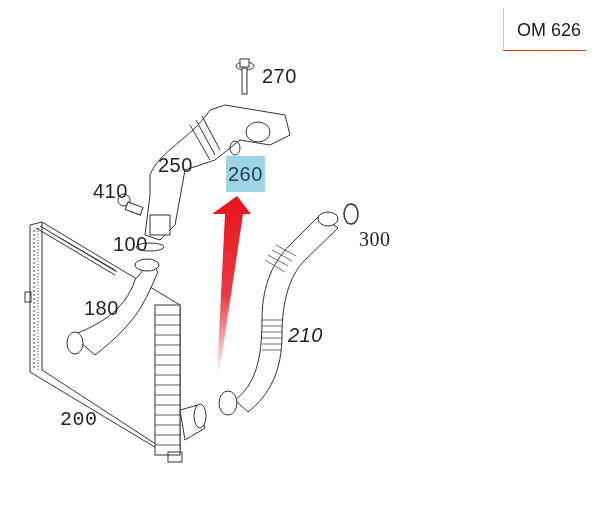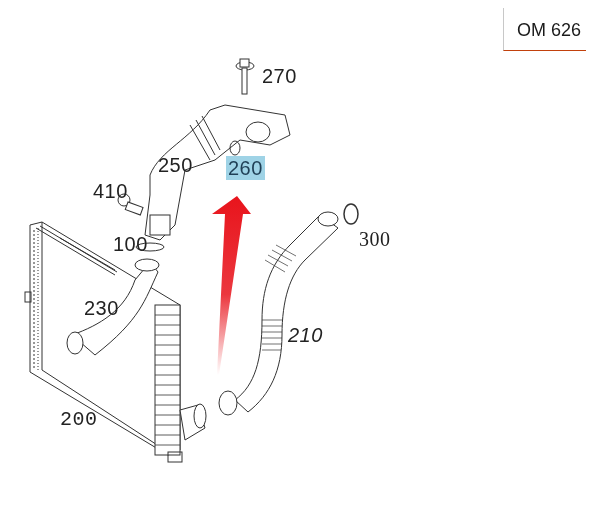--- a/index.html
+++ b/index.html
@@ -1,20 +1,20 @@
 <!DOCTYPE html>
 <html><head>
 <meta charset="utf-8">
 <style>
   html, body { margin: 0; padding: 0; background: #ffffff; }
   body { width: 608px; height: 512px; position: relative; overflow: hidden;
          font-family: "Liberation Sans", "DejaVu Sans", sans-serif; }
   .canvas { position: absolute; left: 0; top: 0; width: 608px; height: 512px; }
   .label { position: absolute; font-size: 20px; color: #222222; letter-spacing: 0.5px; line-height: 1; }
-  .label.highlight { background: #9fd3e6; color: #1f3f55; padding: 2px 2px; }
+  .label.highlight { background: #9fd3e6; color: #1f3f55; padding: 8px 2px; }
   .model-box { position: absolute; left: 503px; top: 8px; width: 82px; height: 42px;
                border-left: 1px solid #c8c8c8; border-bottom: 1px solid #c2410c; }
   .model-text { position: absolute; left: 13px; top: 12px; font-size: 18px; color: #1a1a1a; }
   svg { position: absolute; left: 0; top: 0; }
 </style>
 </head>
 <body>
 
 <div class="canvas">
 
@@ -109,21 +109,21 @@
       </g>
     </g>
 
     <ellipse cx="351" cy="214" rx="7" ry="10" stroke="#333" fill="none" stroke-width="1.5"></ellipse>
 
     <polygon points="237,196 251,214 243,214 219,375 217,375 225,214 212,214" fill="url(#arrowGrad)" stroke="none"></polygon>
   </svg>
 
   <span class="label" style="left:60px;top:410px;font-family:Liberation Mono, monospace;">200</span>
   <span class="label" style="left:288px;top:325px;font-style:italic;">210</span>
-  <span class="label" style="left:84px;top:298px;">230</span>
+  <span class="label" style="left:84px;top:298px;">180</span>
   <span class="label" style="left:113px;top:234px;">100</span>
   <span class="label" style="left:158px;top:115px;margin-top:40px;">250</span>
   <span class="label highlight" style="left:226px;top:156px;">260</span>
   <span class="label" style="left:262px;top:66px;">270</span>
   <span class="label" style="left:93px;top:181px;">410</span>
   <span class="label" style="left:359px;top:229px;font-family:Liberation Serif, serif;">300</span>
 
   <div class="model-box">
     <span class="model-text">OM 626</span>
   </div>

